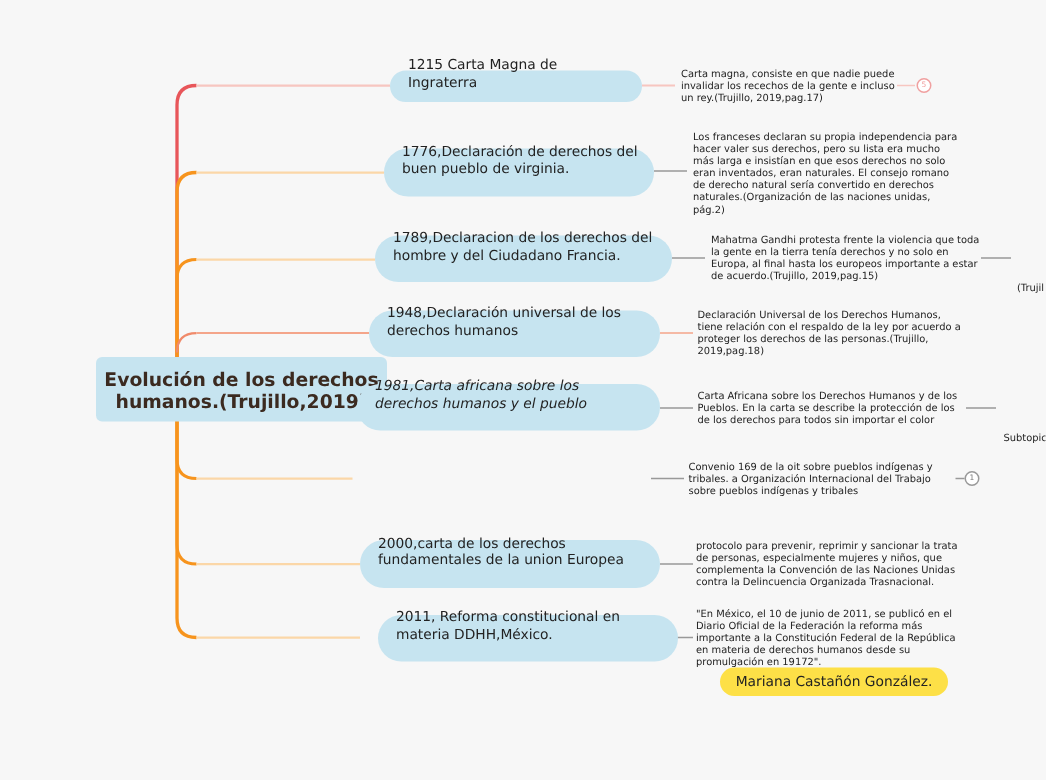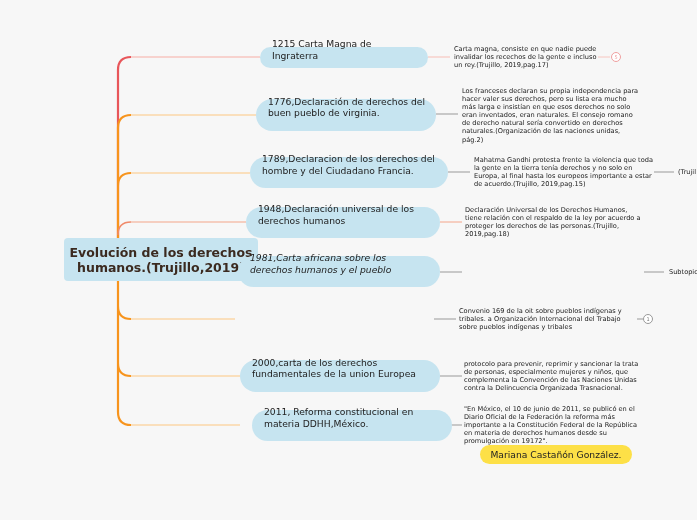--- a/index.html
+++ b/index.html
@@ -20,21 +20,21 @@
     }
     .topic {
       position: absolute; background: #c6e4f0; border-radius: 16px;
       font-size: 9.2px; line-height: 11.5px; color: #222;
       display: flex; align-items: center; box-sizing: border-box; padding: 0 10px 16px 12px;
     }
     .desc {
       position: absolute; font-size: 6.6px; line-height: 8.1px; color: #222;
     }
     .side {
-      position: absolute; font-size: 6.6px; line-height: 8px; color: #222; white-space: nowrap;
+      position: absolute; font-size: 6.6px; line-height: 8px; color: #222; white-space: nowrap; margin-top: 20px;
     }
     .collapse {
       position: absolute; width: 8px; height: 8px; border-radius: 50%;
       border: 1px solid #999; background: #fff; font-size: 5px; line-height: 8px;
       text-align: center; color: #777;
     }
     .collapse.red { border-color: #f0a0a0; color: #f0a0a0; }
     .author {
       position: absolute; left: 480px; top: 445px; width: 152px; height: 19px;
       background: #fde047; border-radius: 10px;
@@ -103,20 +103,21 @@
   <div class="side" style="left:678px;top:168px;">(Trujil</div>
 
   <div class="topic" style="left:246px;top:207px;width:194px;height:31px;">
     <span>1948,Declaración universal de los derechos humanos</span>
   </div>
   <div class="desc" style="left:465px;top:206px;width:180px;">Declaración Universal de los Derechos Humanos, tiene relación con el respaldo de la ley por acuerdo a proteger los derechos de las personas.(Trujillo, 2019,pag.18)</div>
 
   <div class="topic" style="left:238px;top:256px;width:202px;height:31px;font-style:italic;">
     <span>1981,Carta africana sobre los derechos humanos y el pueblo</span>
   </div>
+  <div class="desc" style="left:465px;top:260px;width:178px;">Carta Africana sobre los Derechos Humanos y de los Pueblos. En la carta se describe la protección de los de los derechos para todos sin importar el color</div>
   <div class="side" style="left:669px;top:268px;">Subtopic</div>
 
   <div class="desc" style="left:459px;top:307px;width:178px;">Convenio 169 de la oit sobre pueblos indígenas y tribales. a Organización Internacional del Trabajo sobre pueblos indígenas y tribales</div>
   <div class="collapse" style="left:643px;top:314px;">1</div>
 
   <div class="topic" style="left:240px;top:360px;width:200px;height:32px;">
     <span>2000,carta de los derechos fundamentales de la union Europea</span>
   </div>
   <div class="desc" style="left:464px;top:360px;width:180px;">protocolo para prevenir, reprimir y sancionar la trata de personas, especialmente mujeres y niños, que complementa la Convención de las Naciones Unidas contra la Delincuencia Organizada Trasnacional.</div>
 

